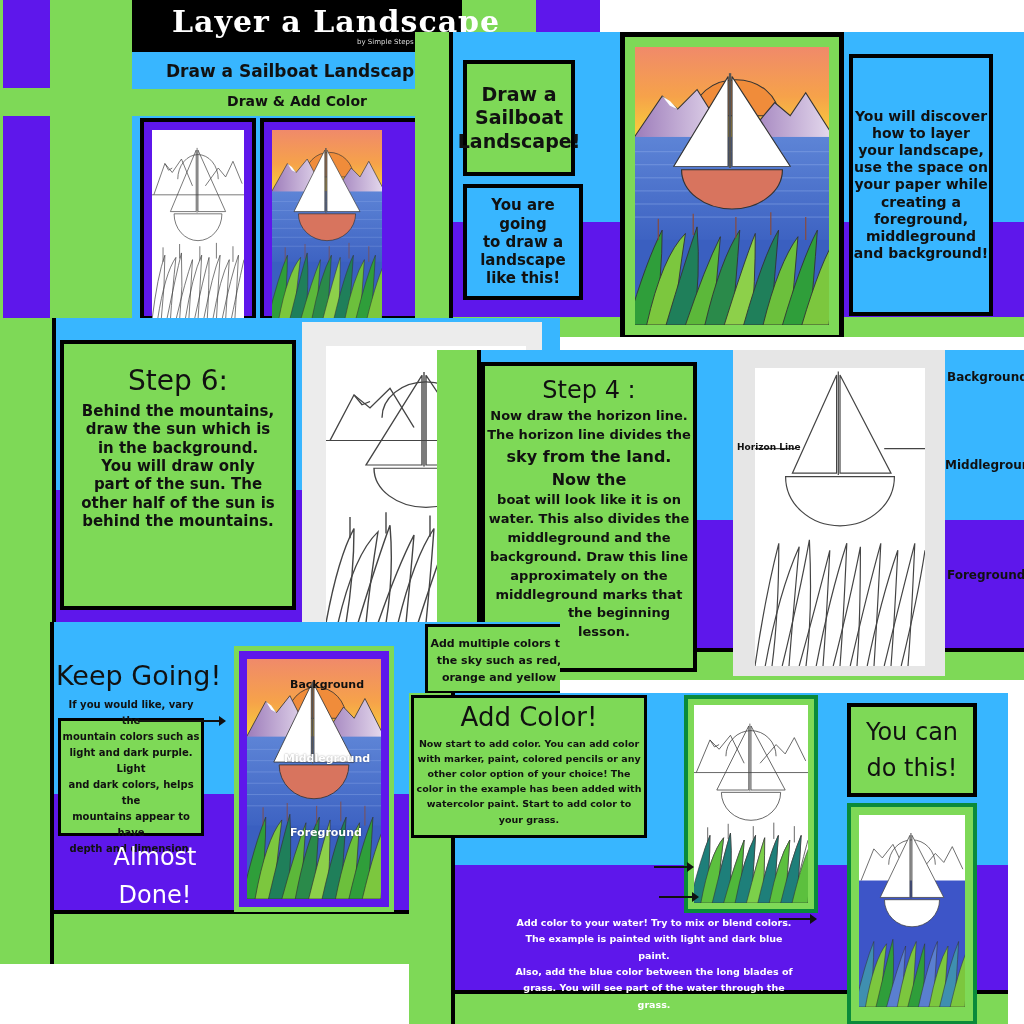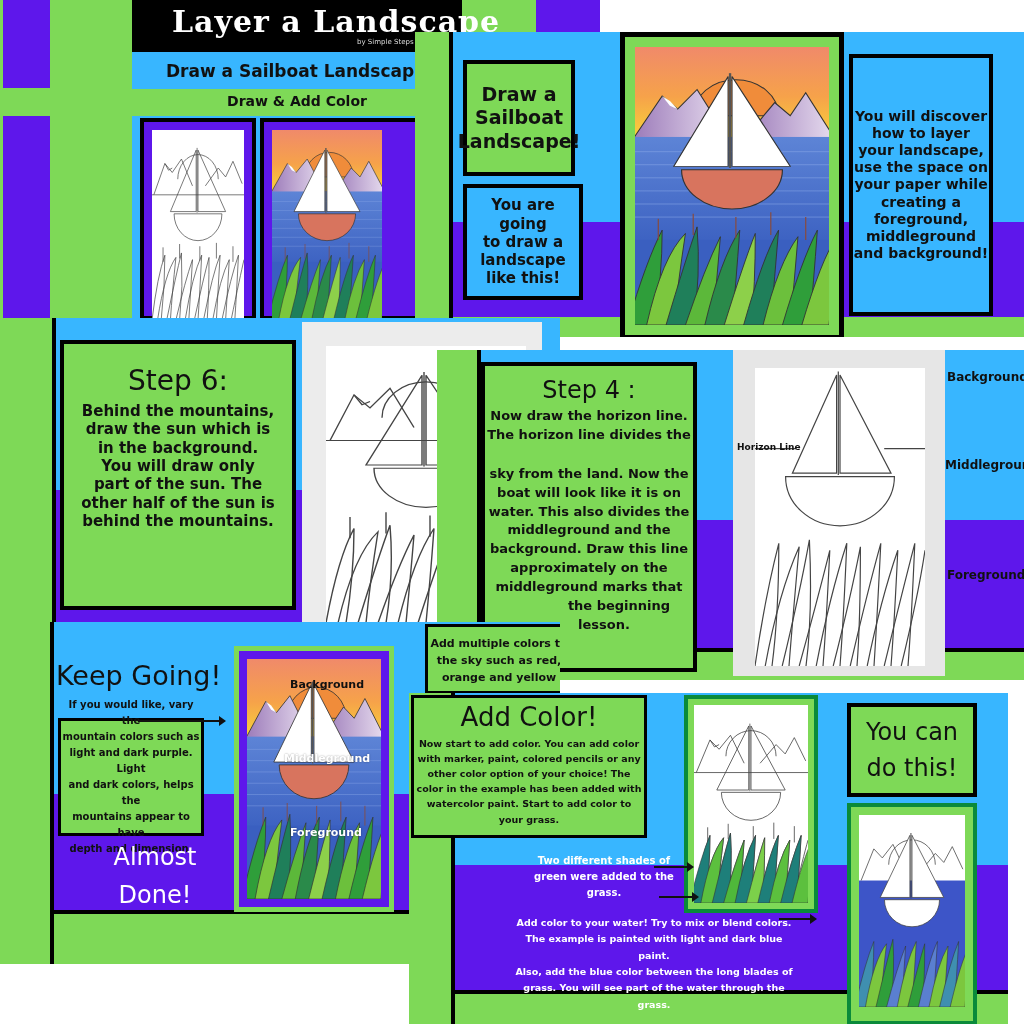--- a/index.html
+++ b/index.html
@@ -249,21 +249,21 @@
 
 <div class="slide" style="left:437px;top:350px;width:587px;height:330px;background:var(--green);">
   <div class="abs" style="left:40px;top:0;width:547px;height:170px;background:var(--blue);"></div>
   <div class="abs" style="left:40px;top:170px;width:547px;height:130px;background:var(--purple);"></div>
   <div class="abs" style="left:40px;top:298px;width:547px;height:4px;background:#000;"></div>
   <div class="abs" style="left:40px;top:0;width:4px;height:300px;background:#000;"></div>
   <div class="box" style="left:44px;top:12px;width:216px;height:310px;background:var(--green);justify-content:flex-start;padding-top:10px;">
     <div class="txt" style="font-size:24px;font-weight:normal;margin-bottom:2px;">Step 4 :</div>
     <div class="txt" style="font-size:13px;line-height:1.45;">Now draw the horizon line.</div>
     <div class="txt" style="font-size:13px;line-height:1.45;">The horizon line divides the</div>
-    <div class="txt" style="font-size:13px;line-height:1.45;margin-top:20px;">sky from the land. Now the</div>
+    <div class="txt" style="font-size:16px;line-height:1.45;">sky from the land. Now the</div>
     <div class="txt" style="font-size:13px;line-height:1.45;">boat will look like it is on</div>
     <div class="txt" style="font-size:13px;line-height:1.45;">water. This also divides the</div>
     <div class="txt" style="font-size:13px;line-height:1.45;">middleground and the</div>
     <div class="txt" style="font-size:13px;line-height:1.45;">background. Draw this line</div>
     <div class="txt" style="font-size:13px;line-height:1.45;">approximately on the</div>
     <div class="txt" style="font-size:13px;line-height:1.45;">middleground marks that</div>
     <div class="txt" style="font-size:13px;line-height:1.45;padding-left:60px;">the beginning</div>
     <div class="txt" style="font-size:13px;line-height:1.45;padding-left:30px;">lesson.</div>
   </div>
   <div class="abs" style="left:296px;top:0;width:212px;height:326px;background:#e6e6e6;">
@@ -350,25 +350,20 @@
     <div class="txt" style="font-size:9.5px;line-height:1.6;">watercolor paint. Start to add color to</div>
     <div class="txt" style="font-size:9.5px;line-height:1.6;">your grass.</div>
   </div>
   <div class="abs" style="left:275px;top:2px;width:134px;height:218px;background:var(--green);border:4px solid var(--dkgreen);">
     <div class="art" style="left:6px;top:6px;width:114px;height:198px;">
         <svg>
           <use href="#artGrass"></use>
         </svg>
       </div>
   </div>
-  <div class="abs txt" style="left:120px;top:160px;width:150px;color:#fff;font-size:10px;line-height:1.6;">
-    <div>Two different shades of</div>
-    <div>green were added to the</div>
-    <div>grass.</div>
-  </div>
   <div class="arrow" style="left:245px;top:173px;width:38px;"></div>
   <div class="arrow" style="left:250px;top:203px;width:38px;"></div>
   <div class="abs txt" style="left:100px;top:222px;width:290px;color:#fff;font-size:9.5px;line-height:1.72;font-weight:bold;">
     <div>Add color to your water! Try to mix or blend colors.</div>
     <div>The example is painted with light and dark blue paint.</div>
     <div>Also, add the blue color between the long blades of</div>
     <div>grass. You will see part of the water through the grass.</div>
   </div>
   <div class="arrow" style="left:370px;top:225px;width:36px;"></div>
   <div class="box" style="left:438px;top:10px;width:130px;height:94px;background:var(--green);">

